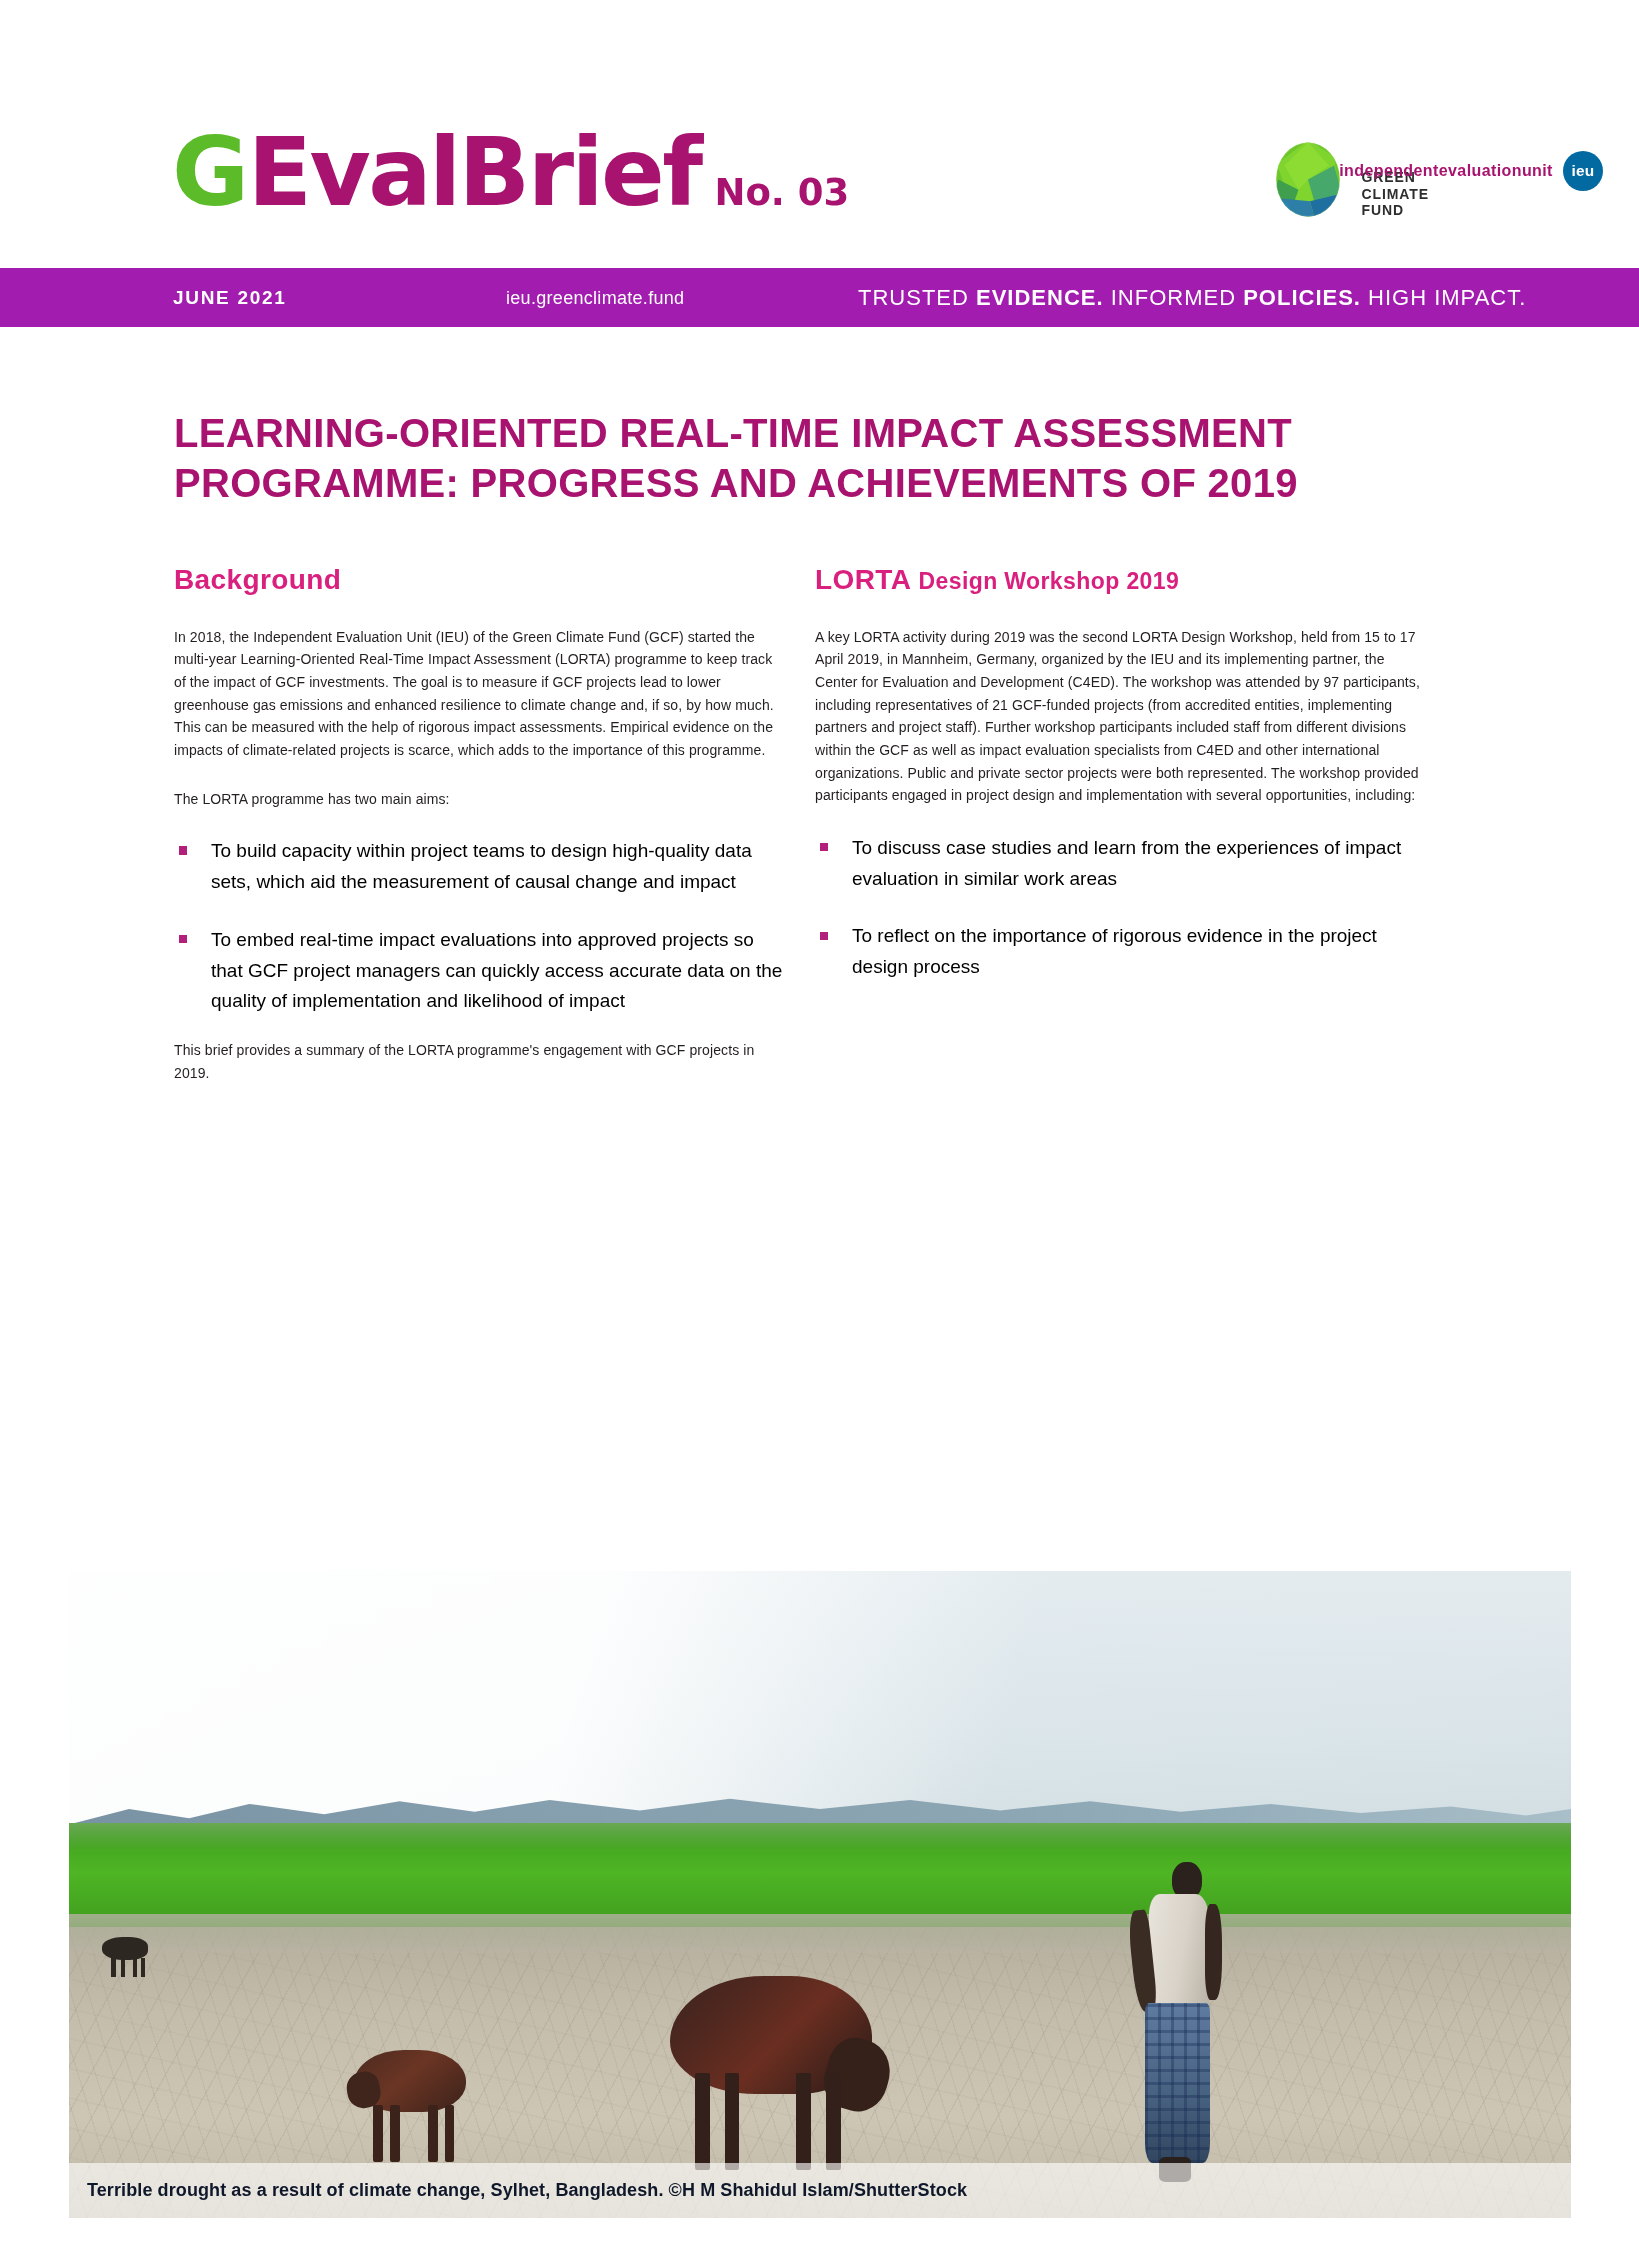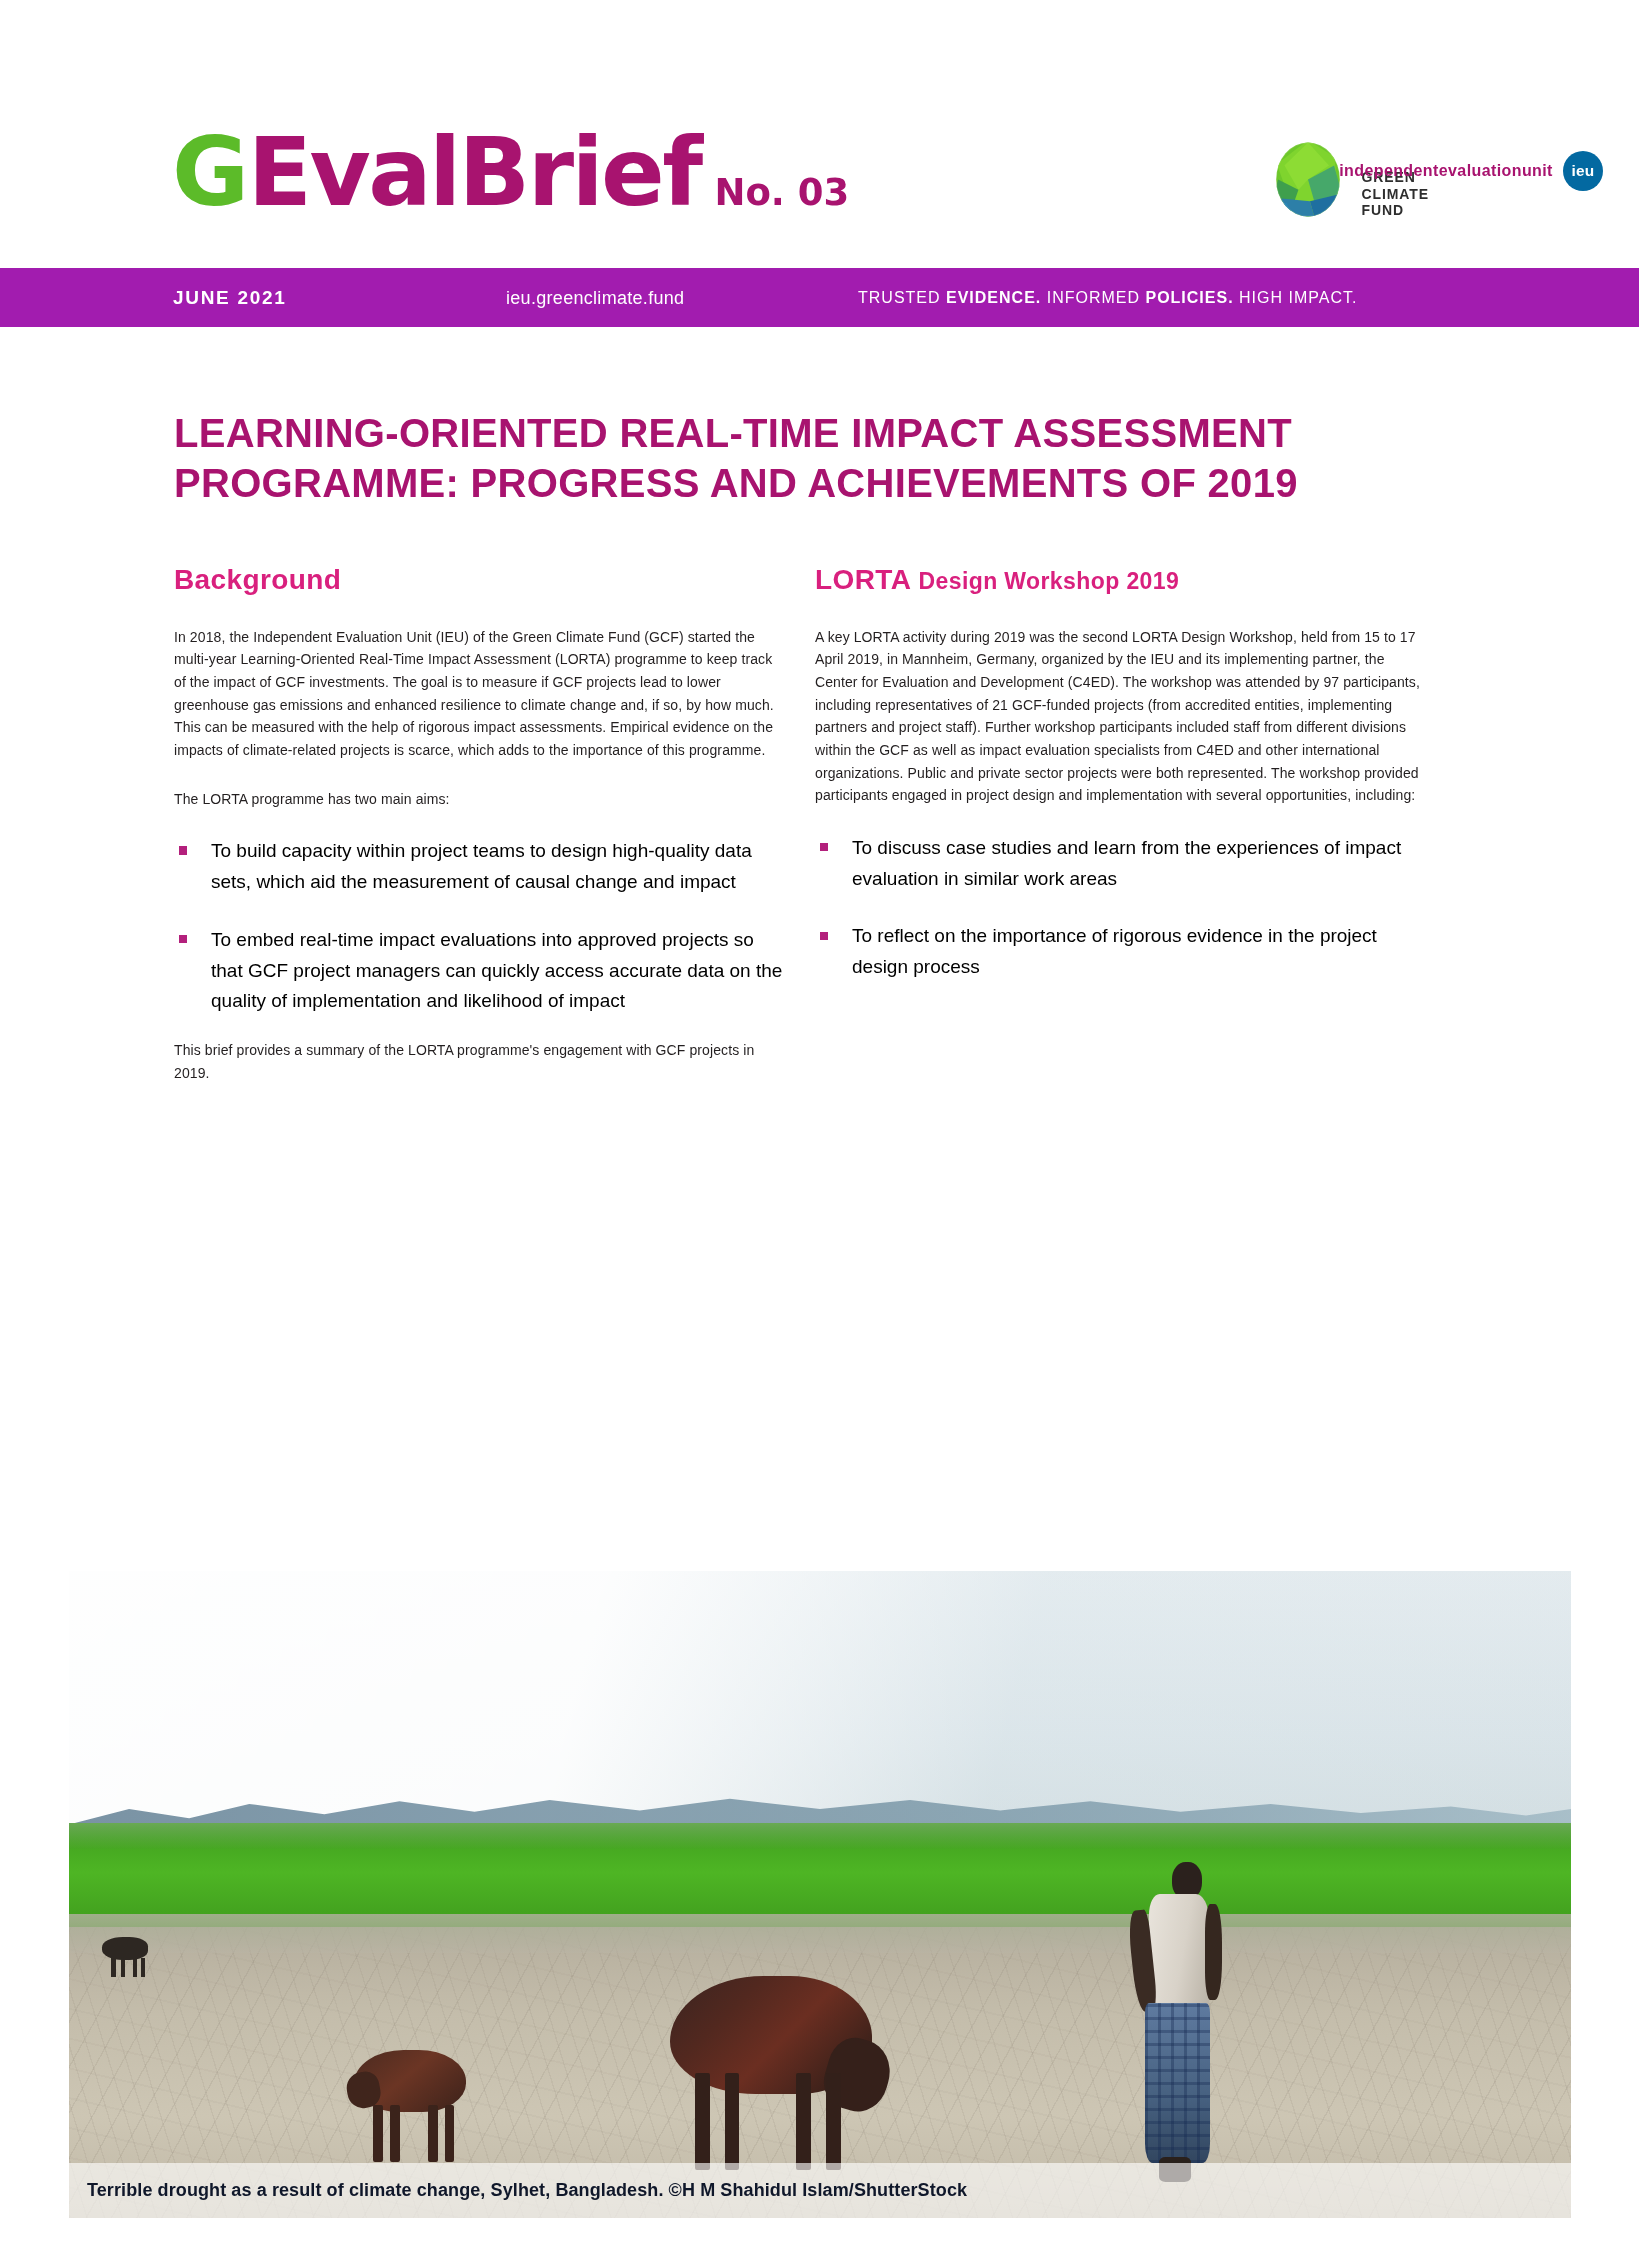--- a/index.html
+++ b/index.html
@@ -147,21 +147,21 @@
     transform: translateY(-50%);
     font-size: 18px;
     letter-spacing: 0.3px;
     font-family: "Liberation Sans", sans-serif;
   }
   .bar-tag {
     position: absolute;
     left: 858px;
     top: 50%;
     transform: translateY(-50%);
-    font-size: 16px;
+    font-size: 22px;
     letter-spacing: 1px;
     font-family: "Liberation Sans", sans-serif;
   }
   .bar-tag b { font-weight: bold; }
   .bar-tag span.light { font-weight: normal; }
 
   
   .doc-title {
     position: absolute;
     left: 174px;

